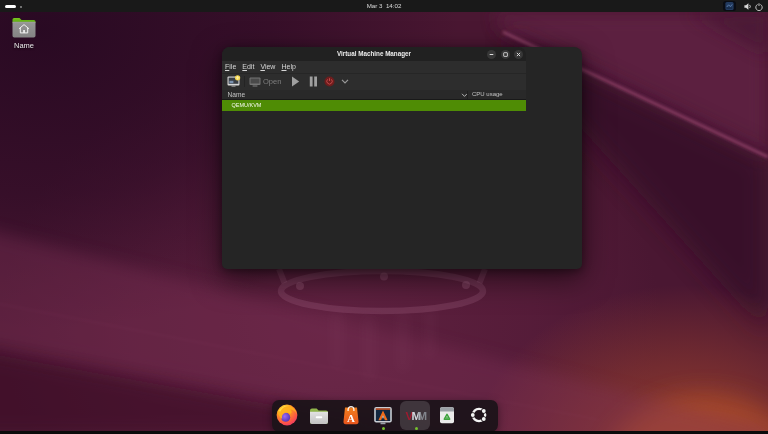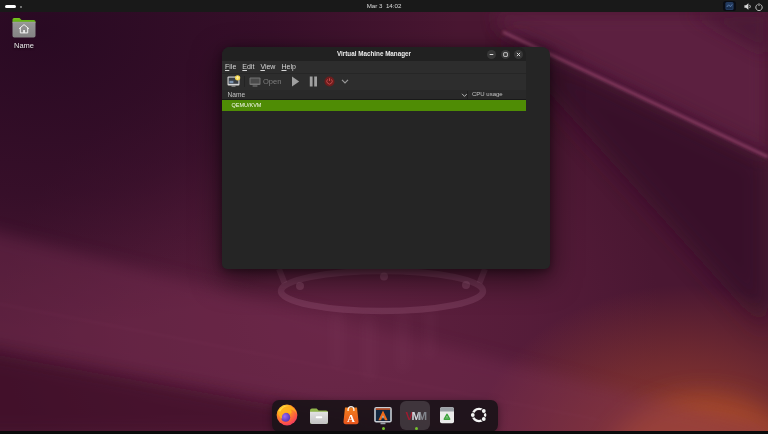--- a/index.html
+++ b/index.html
@@ -122,21 +122,21 @@
   <path d="M0.5,6 V2.6 a1.6,1.6 0 0 1 1.6-1.6 h5.4 l2,2.1 h12.4 a1.6,1.6 0 0 1 1.6,1.6 V6 Z" fill="url(#ftab)"></path>
   <path d="M0.5,4.8 h23 v14 a1.8,1.8 0 0 1 -1.8,1.8 H2.3 a1.8,1.8 0 0 1 -1.8,-1.8 Z" fill="url(#fbody)"></path>
   <g stroke="#f2f2f2" stroke-width="1" fill="none">
     <path d="M7,11.8 L12,7.6 L17,11.8"></path>
     <path d="M8.3,10.9 V15.9 H15.7 V10.9"></path>
   </g>
   <rect x="11.2" y="13" width="1.7" height="2.9" fill="#f2f2f2"></rect>
 </svg>
 <div class="abs" style="left:0px;top:40.5px;width:48px;text-align:center;color:#e8e8e8;font-size:7.5px;text-shadow:0 1px 2px rgba(0,0,0,.7);">Name</div>
 
-<div class="abs" style="left:222px;top:47px;width:328px;height:222px;border-radius:8px 8px 5px 5px;background:#252525;box-shadow:0 10px 30px rgba(0,0,0,.55),0 2px 8px rgba(0,0,0,.4);">
+<div class="abs" style="left:222px;top:47px;width:328px;height:222px;border-radius:8px 8px 5px 5px;background:#252525;box-shadow:0 10px 30px rgba(0,0,0,.55),0 2px 8px rgba(0,0,0,.4);padding-left:32px;">
 
   <div class="abs" style="left:0;top:0;width:304px;height:13.5px;background:#212121;border-radius:8px 8px 0 0;border-bottom:1px solid #1a1a1a;"></div>
   <div class="abs" style="left:0;top:0;width:304px;height:14px;line-height:14px;text-align:center;color:#ececec;font-size:6.3px;font-weight:bold;">Virtual Machine Manager</div>
 
   <div class="abs" style="left:265px;top:3px;width:9px;height:9px;border-radius:50%;background:#373737;"></div>
   <svg class="abs" style="left:265px;top:3px" width="9" height="9">
       <line x1="2.7" y1="4.5" x2="6.3" y2="4.5" stroke="#dddddd" stroke-width="1"></line>
     </svg>
   <div class="abs" style="left:278.5px;top:3px;width:9px;height:9px;border-radius:50%;background:#373737;"></div>
   <svg class="abs" style="left:278.5px;top:3px" width="9" height="9">

